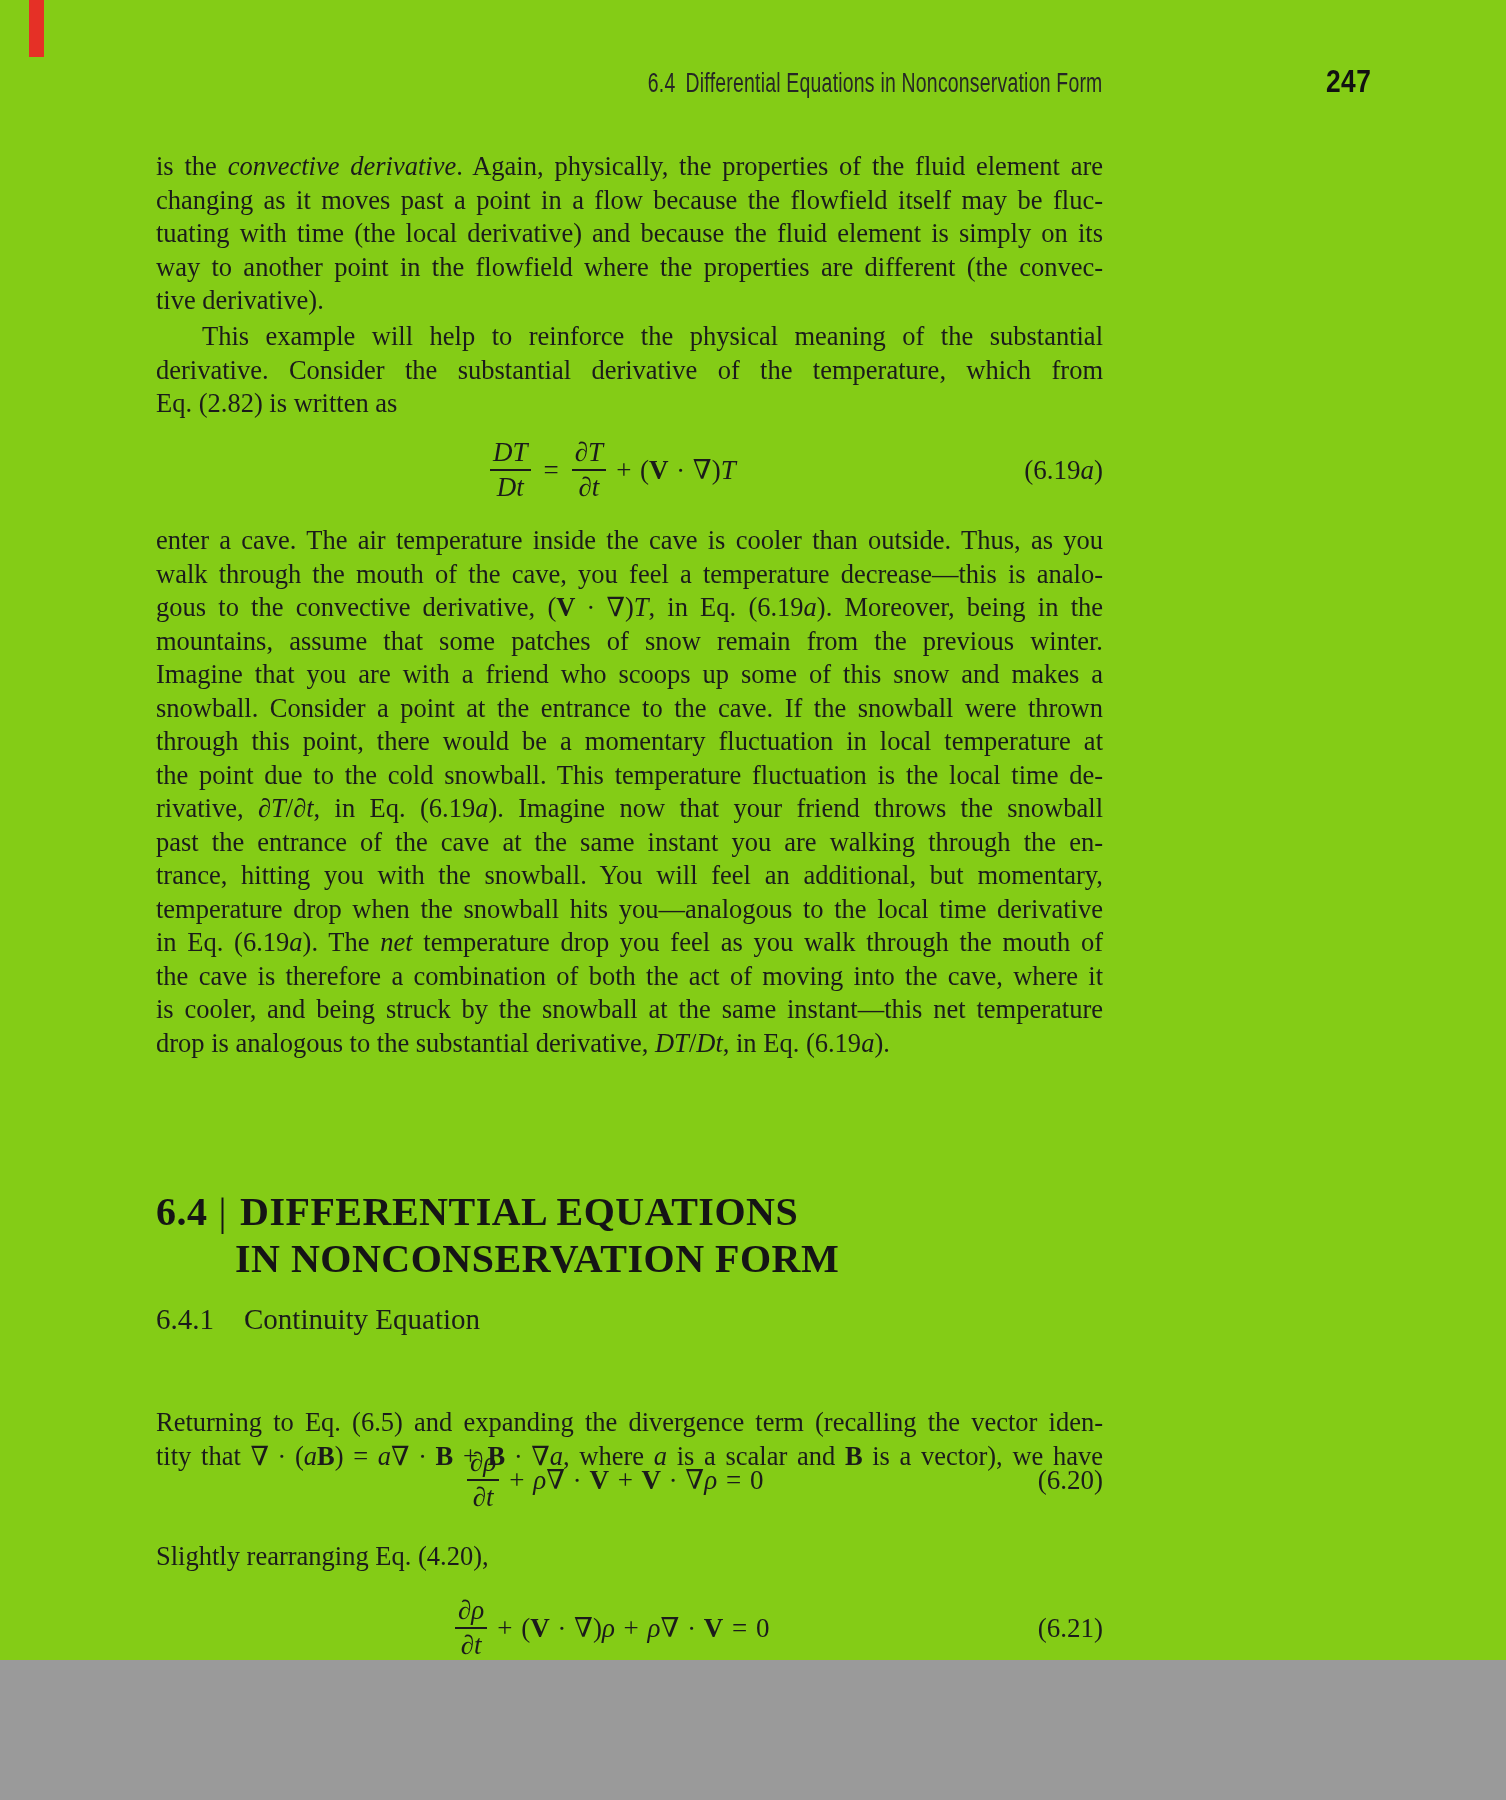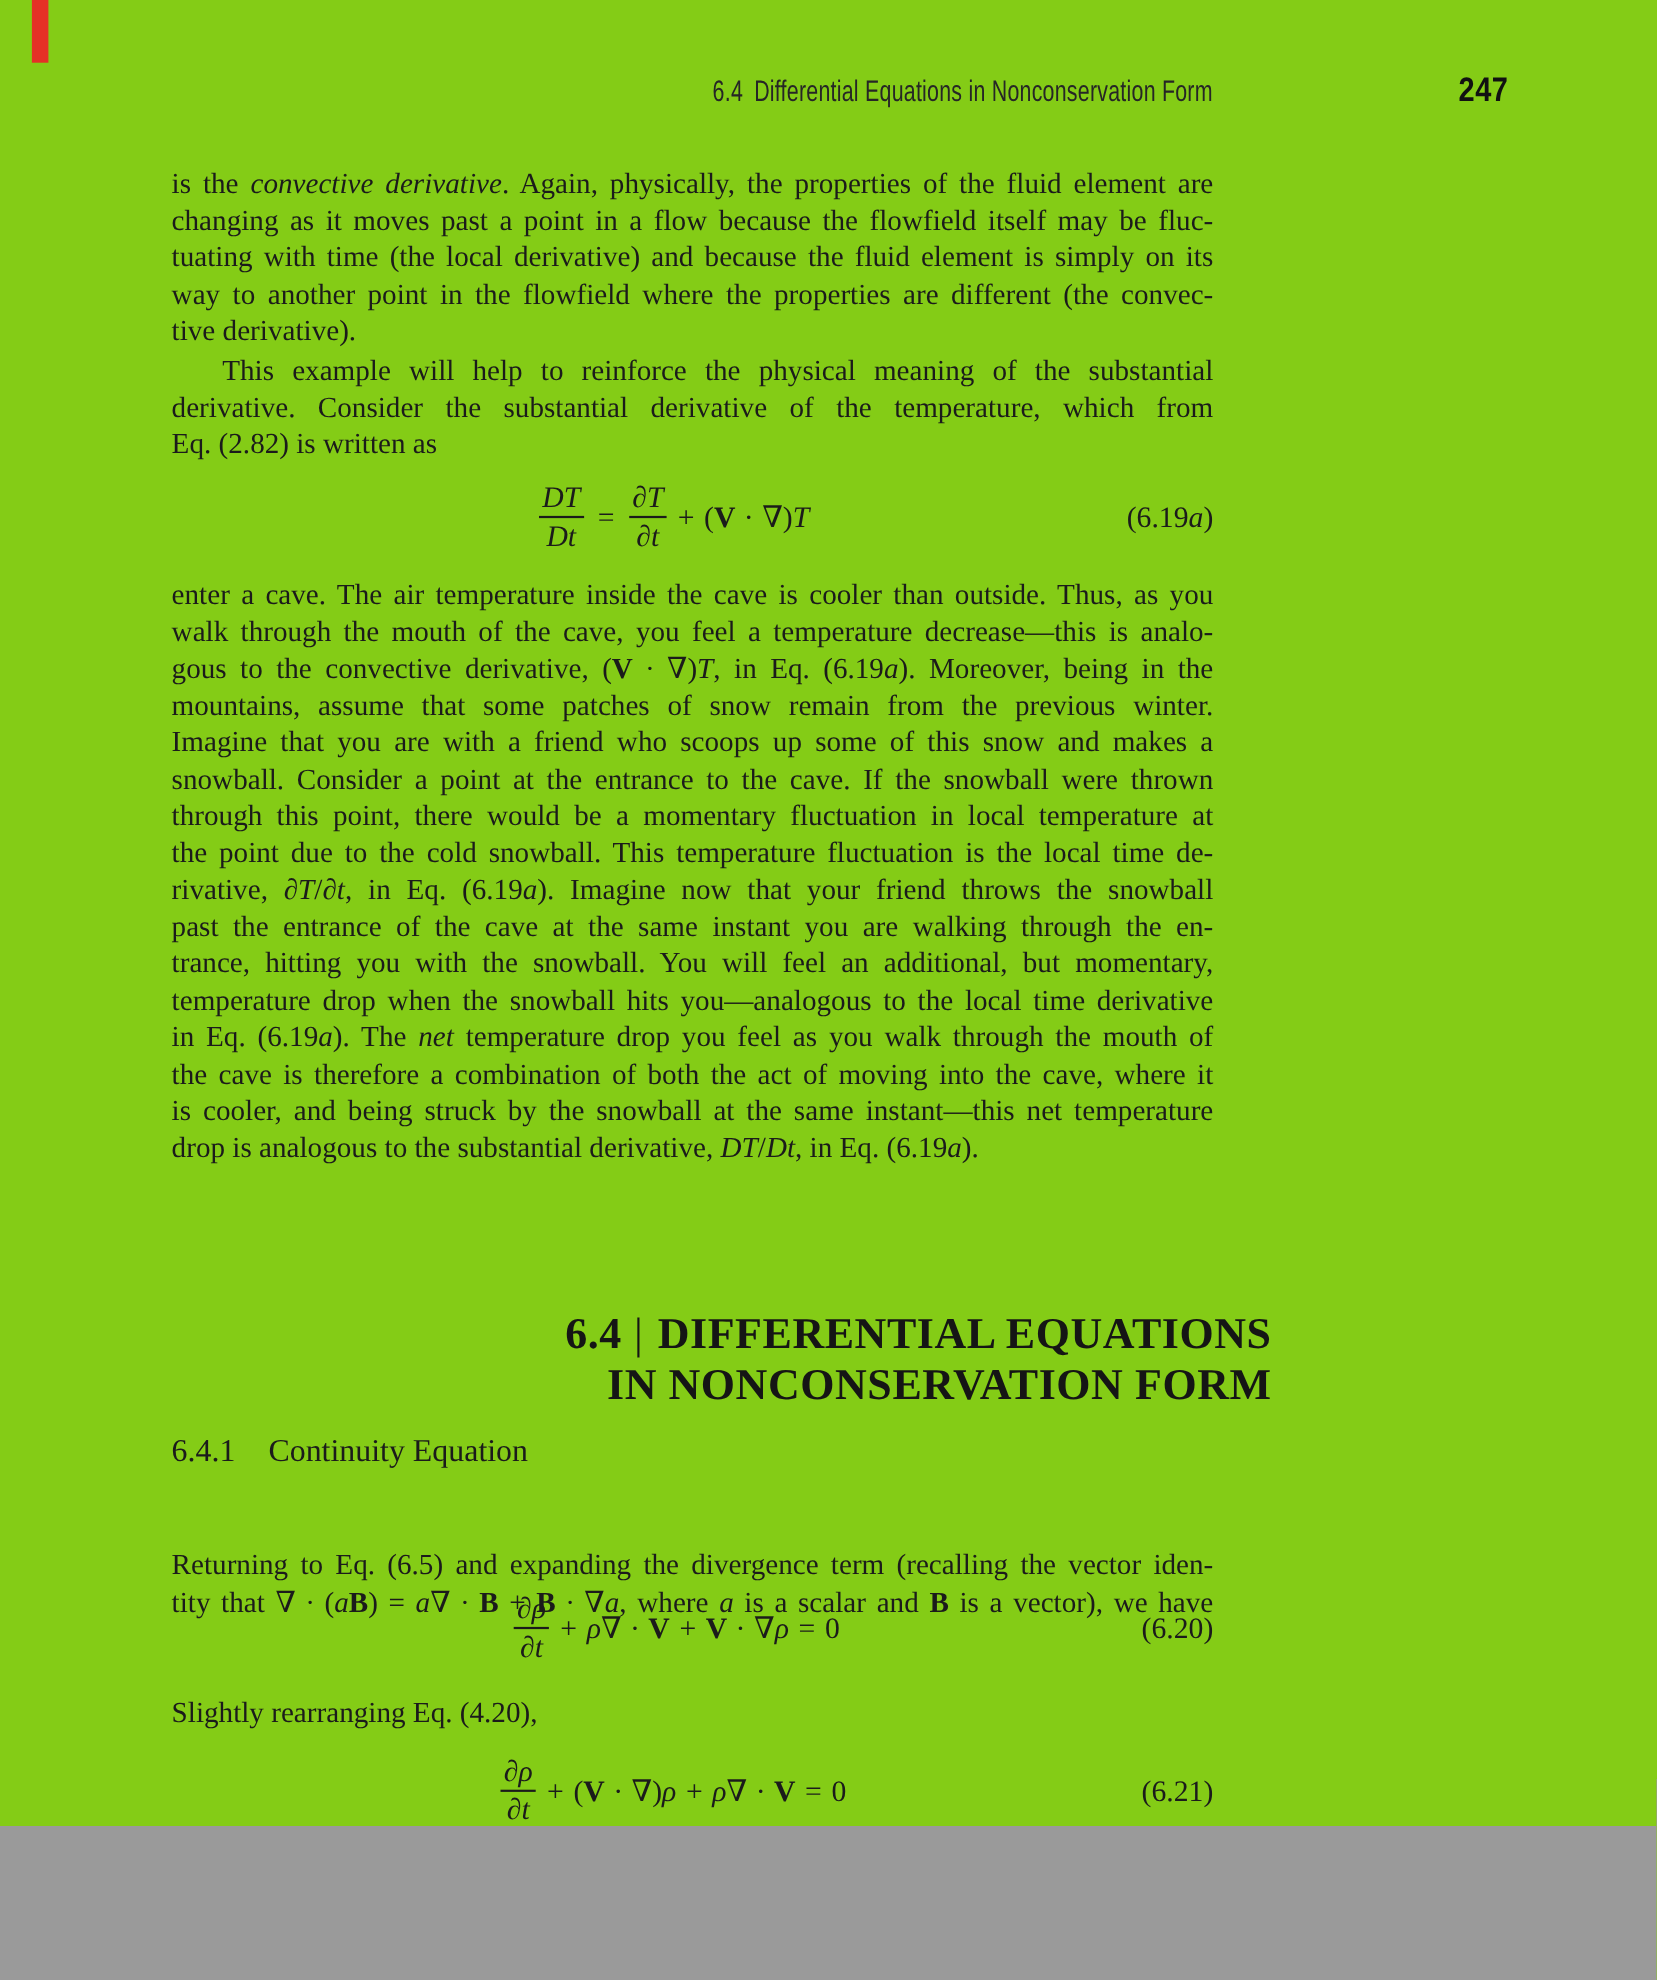--- a/index.html
+++ b/index.html
@@ -31,21 +31,21 @@
   }
   
   .col{position:absolute;left:156px;width:947px;font-size:26.5px;line-height:33.5px;}
   .line{text-align:left;}
   .line.jl{text-align:justify;text-align-last:justify;}
   .line.ind{text-indent:46px;}
   
   .h2{
     position:absolute;left:156px;top:1188px;width:1000px;
     font-size:40px;font-weight:700;line-height:47px;
-    letter-spacing:.5px;color:#151515;white-space:nowrap;text-align:right;
+    letter-spacing:.5px;color:#151515;white-space:nowrap;
   }
   .h2 .bar{display:inline-block;margin:0 13px 0 11px;font-weight:400;}
   .h2 .l2{margin-left:79px;}
   .h3{
     position:absolute;left:156px;top:1301px;
     font-size:29px;font-weight:400;line-height:36px;color:#1b1b1b;white-space:nowrap;
   }
   .h3 .h3t{margin-left:30px;}
   
   .eq{

